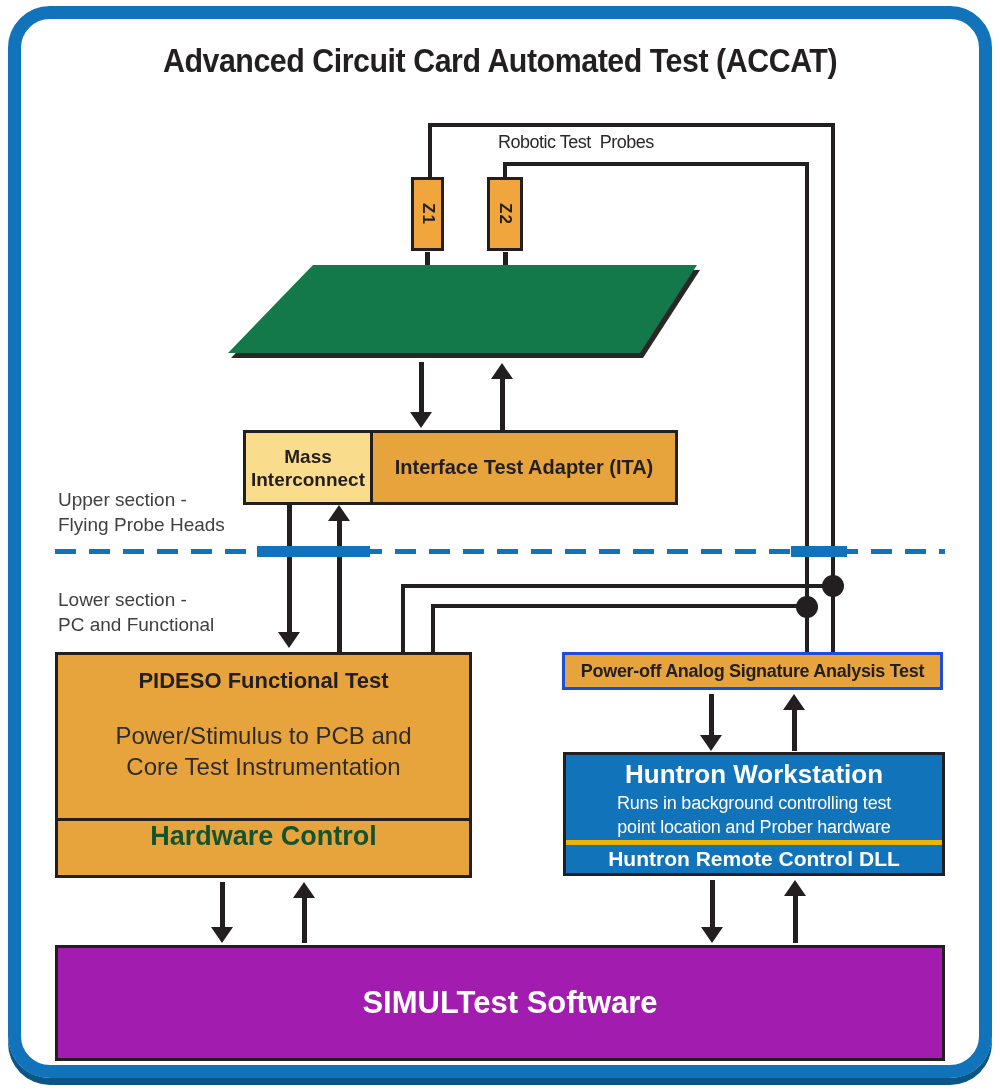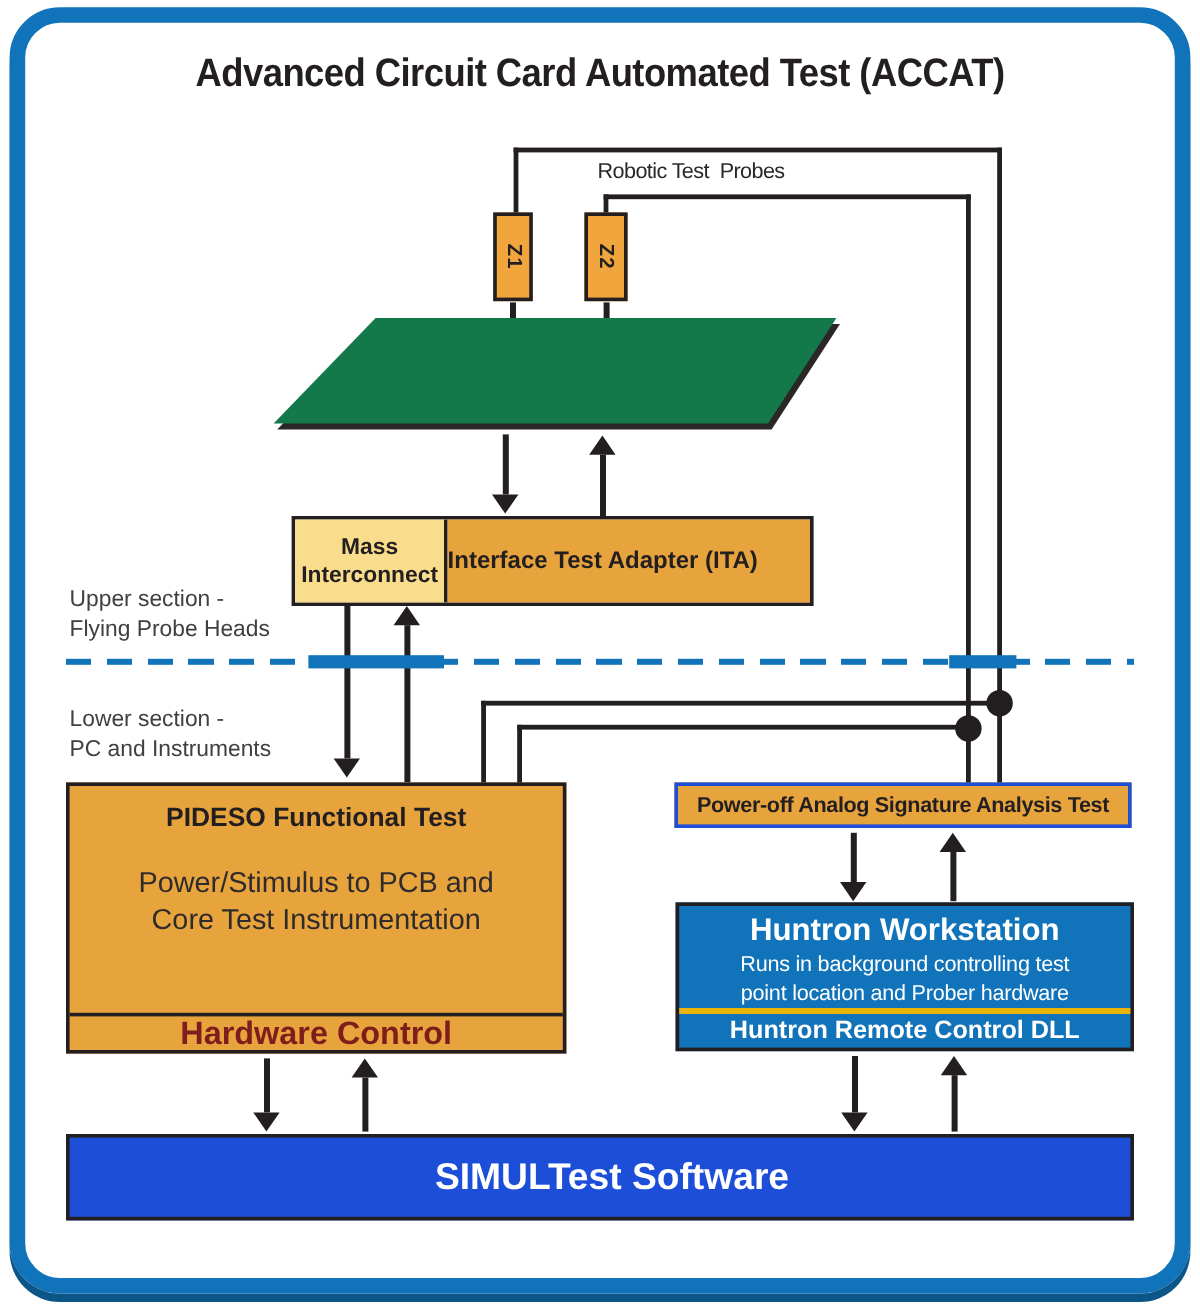--- a/index.html
+++ b/index.html
@@ -27,55 +27,55 @@
 
   .pcb-svg { position:absolute; left:218px; top:258px; }
   .pcb-text { position:absolute; left:219px; top:283px; width:500px; text-align:center;
               font-size:44px; font-weight:400; color:#ffffff; letter-spacing:0.5px; }
 
   .massita { position:absolute; left:243px; top:430px; width:435px; height:75px;
              border:3px solid #231F20; display:flex; }
   .mass { width:127px; background:#F9DC8C; border-right:3px solid #231F20;
           display:flex; flex-direction:column; align-items:center; justify-content:center;
           font-size:19px; font-weight:700; line-height:23px; color:#231F20; white-space:nowrap; }
-  .ita  { flex:1; background:#E8A43C; display:flex; align-items:center; 
+  .ita  { flex:1; background:#E8A43C; display:flex; align-items:center; justify-content:center;
           font-size:20px; font-weight:700; color:#231F20; white-space:nowrap; }
 
   .dashed { position:absolute; left:55px; top:549px; width:890px; height:5px;
             background:repeating-linear-gradient(90deg,#1173B9 0 21px,transparent 21px 34px); }
   .thickseg { position:absolute; top:546px; height:11px; background:#1173B9; }
 
   .arrow { position:absolute; display:flex; flex-direction:column; align-items:center; width:22px; }
   .shaft { width:5px; flex:1; background:#231F20; }
   .head  { width:0; height:0; border-left:11px solid transparent; border-right:11px solid transparent; }
   .arrow.down .head { border-top:16px solid #231F20; }
   .arrow.up   .head { border-bottom:16px solid #231F20; }
 
   .pideso { position:absolute; left:55px; top:652px; width:417px; height:226px;
             background:#E8A43C; border:3px solid #231F20; display:flex; flex-direction:column; }
   .pideso-top { flex:1; text-align:center; }
   .pideso-title { margin-top:13px; font-size:22px; font-weight:700; color:#231F20; }
   .pideso-body  { margin-top:26px; font-size:24px; line-height:31px; color:#2F2B2C; }
-  .pideso-hw { height:31px; border-top:3px solid #231F20; display:flex; align-items:center; justify-content:center;
-               font-size:27px; font-weight:700; color:#7f1d1d; }
+  .pideso-hw { height:57px; border-top:3px solid #231F20; display:flex; justify-content:center;
+               font-size:27px; font-weight:700; color:#14532d; }
 
   .pasa { position:absolute; left:562px; top:652px; width:381px; height:38px;
           background:#E8A43C; border:3px solid #1d4ed8; display:flex; align-items:center; justify-content:center;
           font-size:18px; font-weight:700; color:#231F20; white-space:nowrap; letter-spacing:-0.3px; }
 
   .huntron { position:absolute; left:563px; top:752px; width:382px; height:124px;
              background:#1173B9; border:3px solid #231F20; display:flex; flex-direction:column; color:#fff; }
   .huntron-top { flex:1; text-align:center; }
   .huntron-title { margin-top:4px; font-size:26px; font-weight:700; }
   .huntron-body { margin-top:1px; font-size:18px; line-height:24px; letter-spacing:-0.2px; }
   .huntron-dll { height:33px; border-top:5px solid #eab308; display:flex; align-items:center; justify-content:center;
                  font-size:21px; font-weight:700; }
 
-  .simultest { position:absolute; left:55px; top:945px; width:890px; height:72px;
-               background:#1d4ed8; border:3px solid #231F20; display:flex; align-items:center; justify-content:center;
+  .simultest { position:absolute; left:55px; top:945px; width:890px; height:116px;
+               background:#a21caf; border:3px solid #231F20; display:flex; align-items:center; justify-content:center;
                font-size:31px; font-weight:700; color:#ffffff;padding-left:20px; }
 </style>
 </head>
 <body>
 
 <div id="stage">
 
   <div class="frame"></div>
 
   <div class="title">Advanced Circuit Card Automated Test (ACCAT)</div>
@@ -134,21 +134,21 @@
       <span>Interface Test Adapter (ITA)</span>
     </div>
   </div>
 
   <div class="lbl section-lbl" style="left:58px;top:487px;">
     <div>Upper section -</div>
     <div>Flying Probe Heads</div>
   </div>
   <div class="lbl section-lbl" style="left:58px;top:543px;margin-top:44px;">
     <div>Lower section -</div>
-    <div>PC and Instruments</div>
+    <div>PC and Functional</div>
   </div>
 
   <div class="arrow down" style="left:278px;top:505px;height:143px;">
       <div class="shaft"></div>
       <div class="head"></div>
     </div>
   <div class="arrow up" style="left:328px;top:505px;height:147px;">
       <div class="head"></div>
       <div class="shaft"></div>
     </div>

